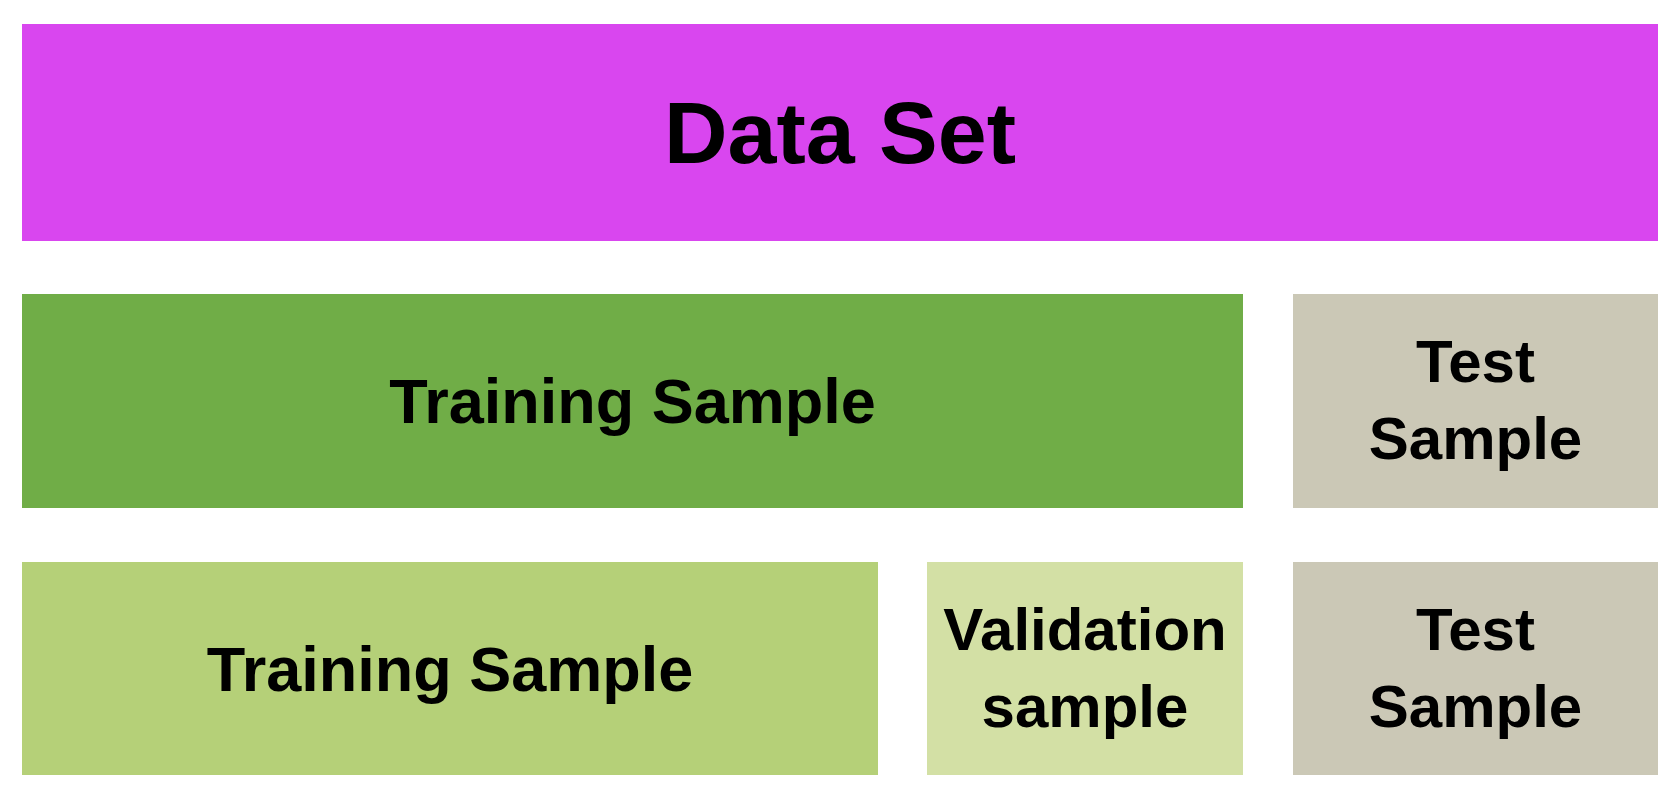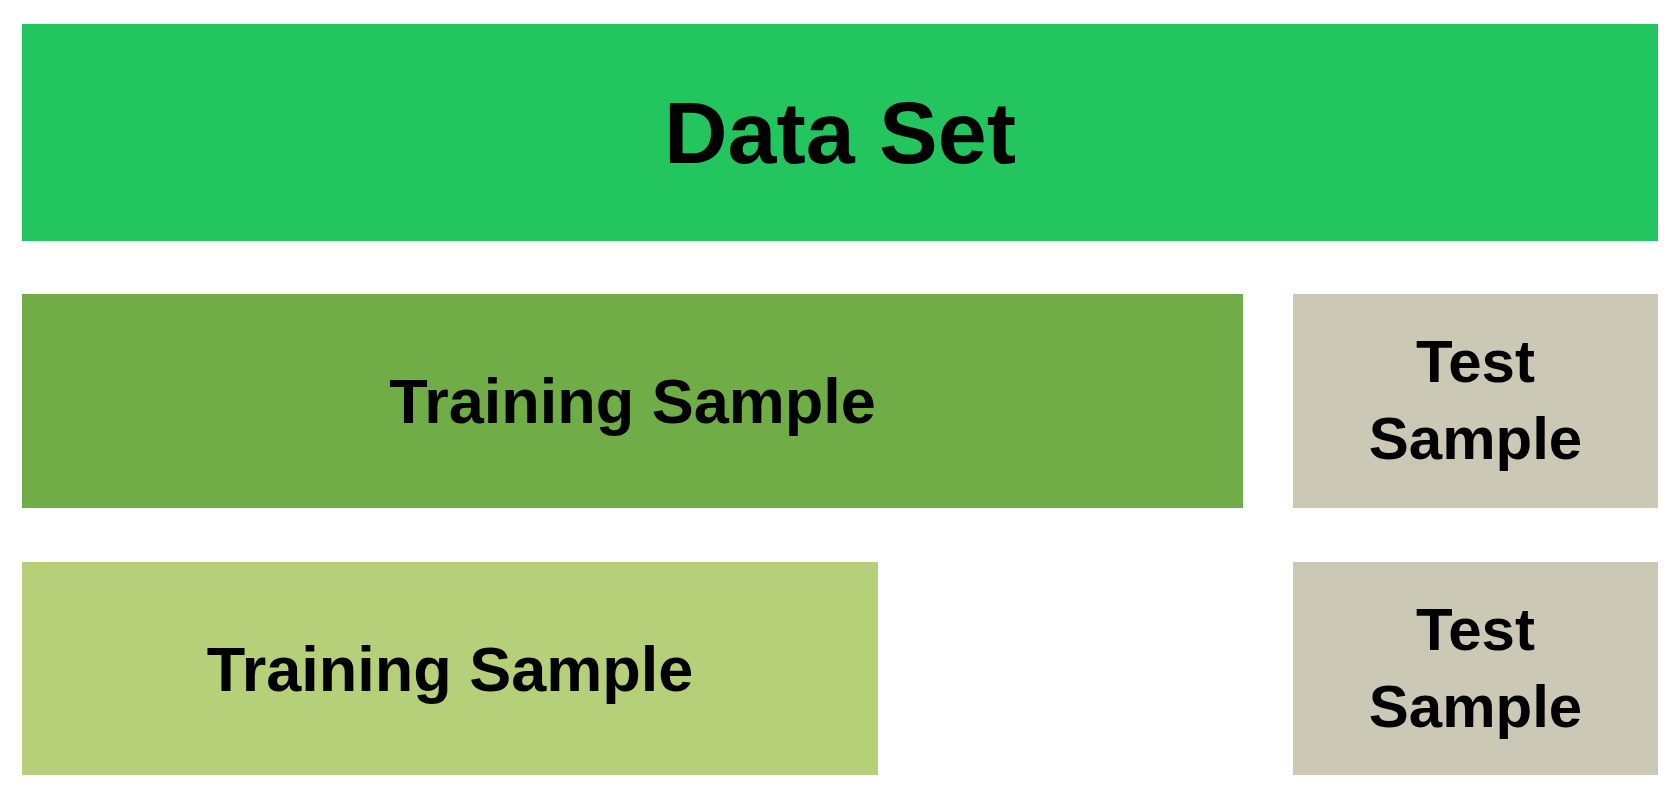--- a/index.html
+++ b/index.html
@@ -64,36 +64,40 @@
     width: 365px; height: 213px;
     font-size: 60px;
     line-height: 1.28;
   }
 </style>
 </head>
 <body>
 
 <div class="canvas">
 
-  <div class="box box-dataset" style="background: #22c55e;">
+  <div class="box box-dataset" style="background: #d946ef;">
     <span class="line">Data Set</span>
   </div>
 
   <div class="box box-training-full" style="background: rgb(112, 173, 71);">
     <span class="line">Training Sample</span>
   </div>
 
   <div class="box box-test-top" style="background: rgb(203, 200, 182);">
     <span class="line">Test</span>
     <span class="line">Sample</span>
   </div>
 
   <div class="box box-training-sub" style="background: rgb(181, 208, 120);">
     <span class="line">Training Sample</span>
   </div>
 
+  <div class="box box-validation" style="background: rgb(211, 224, 165);">
+    <span class="line">Validation</span>
+    <span class="line">sample</span>
+  </div>
 
   <div class="box box-test-bottom" style="background: rgb(203, 200, 182);">
     <span class="line">Test</span>
     <span class="line">Sample</span>
   </div>
 
 </div>
 
 </body></html>

